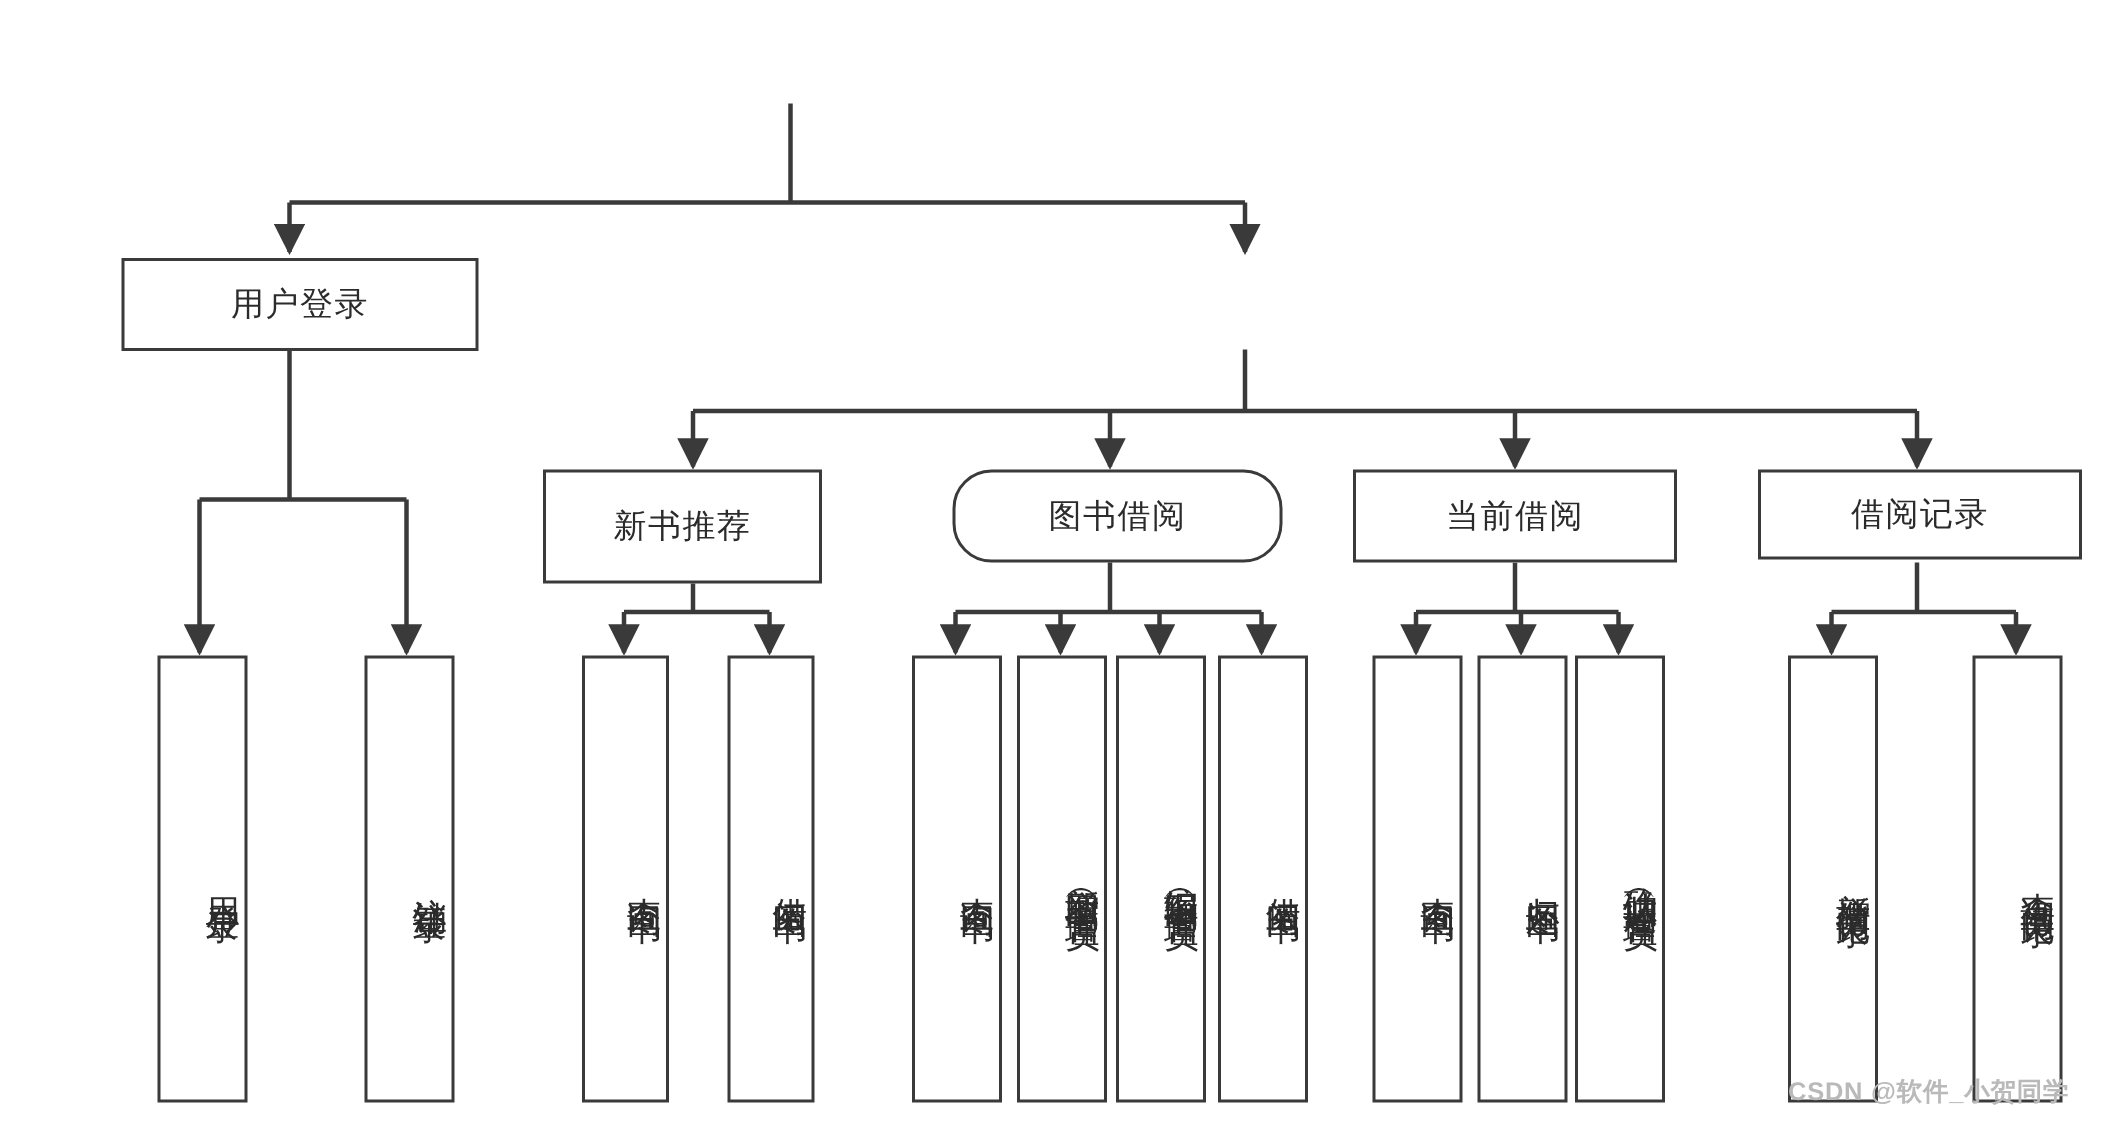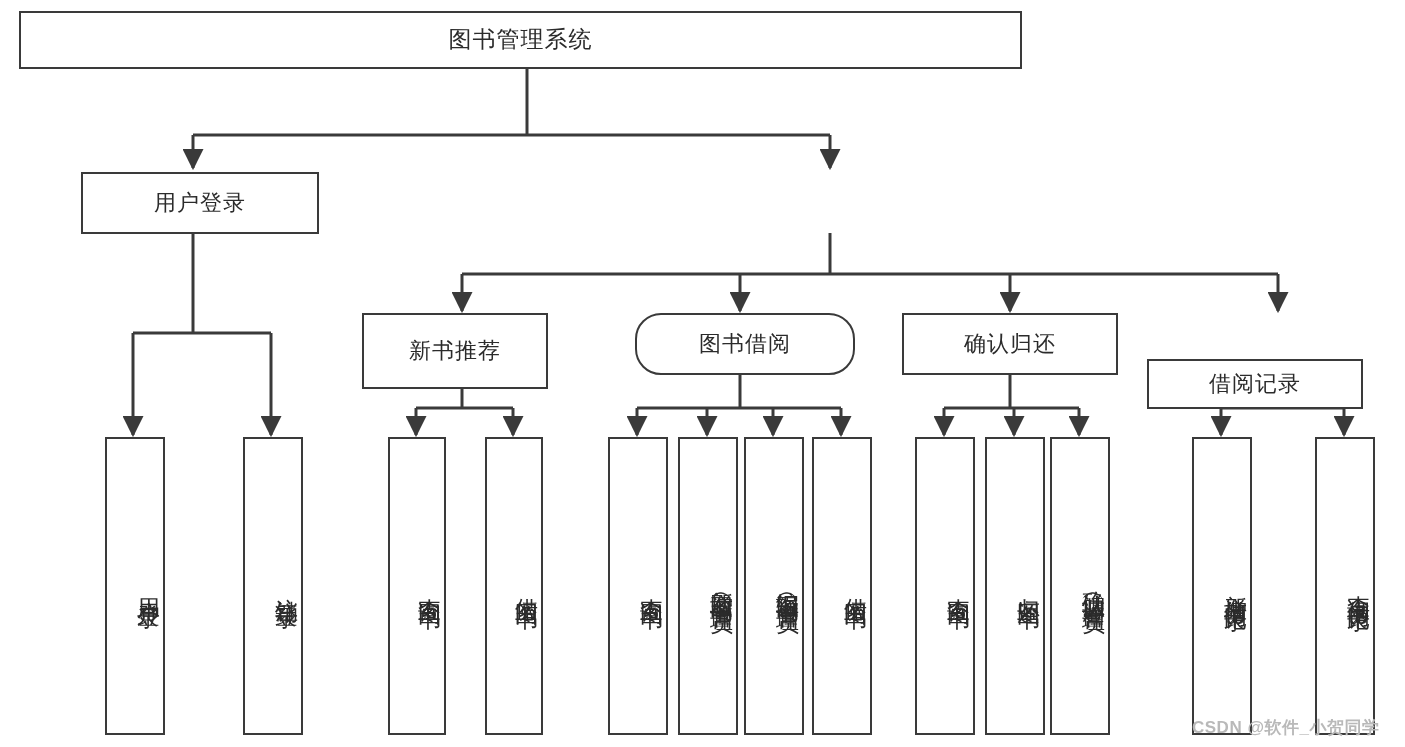--- a/index.html
+++ b/index.html
@@ -113,38 +113,35 @@
         <line x1="944" y1="408" x2="944" y2="435" marker-end="url(#arrowhead)"></line>
         <line x1="1014" y1="408" x2="1014" y2="435" marker-end="url(#arrowhead)"></line>
         <line x1="1079" y1="408" x2="1079" y2="435" marker-end="url(#arrowhead)"></line>
         <line x1="1278" y1="375" x2="1278" y2="408"></line>
         <line x1="1221" y1="408" x2="1344" y2="408"></line>
         <line x1="1221" y1="408" x2="1221" y2="435" marker-end="url(#arrowhead)"></line>
         <line x1="1344" y1="408" x2="1344" y2="435" marker-end="url(#arrowhead)"></line>
       </g>
   </svg>
 
-  <div class="node node-h node-root" style="left: 19px; top: 11px; width: 1003px; height: 58px;">
-    <span>图书管理系统</span>
-  </div>
 
   <div class="node node-h" style="left: 81px; top: 172px; width: 238px; height: 62px;">
     <span>用户登录</span>
   </div>
 
   <div class="node node-h" style="left: 362px; top: 313px; width: 186px; height: 76px;">
     <span>新书推荐</span>
   </div>
   <div class="node node-h" style="left: 635px; top: 313px; width: 220px; height: 62px; border-radius: 26px;">
     <span>图书借阅</span>
   </div>
   <div class="node node-h" style="left: 902px; top: 313px; width: 216px; height: 62px;">
-    <span>确认归还</span>
+    <span>当前借阅</span>
   </div>
-  <div class="node node-h" style="left: 1147px; top: 313px; width: 216px; height: 50px; margin-top: 46px;">
+  <div class="node node-h" style="left: 1172px; top: 313px; width: 216px; height: 60px;">
     <span>借阅记录</span>
   </div>
 
   <div id="leaf-host">
       <div class="node node-v" style="left: 105px; top: 437px; width: 60px; height: 298px;">
         <span class="vlabel">用户登录</span>
       </div>
       <div class="node node-v" style="left: 243px; top: 437px; width: 60px; height: 298px;">
         <span class="vlabel">注销登录</span>
       </div>

